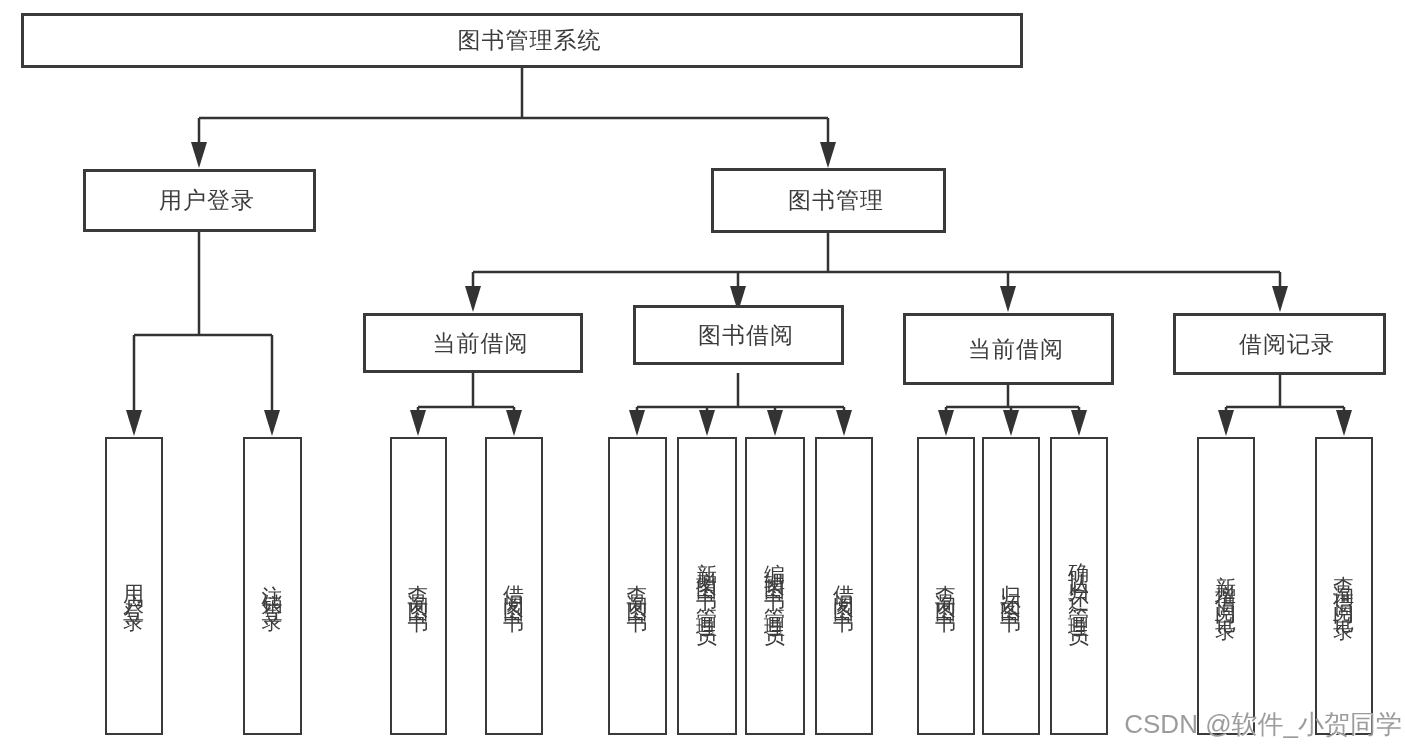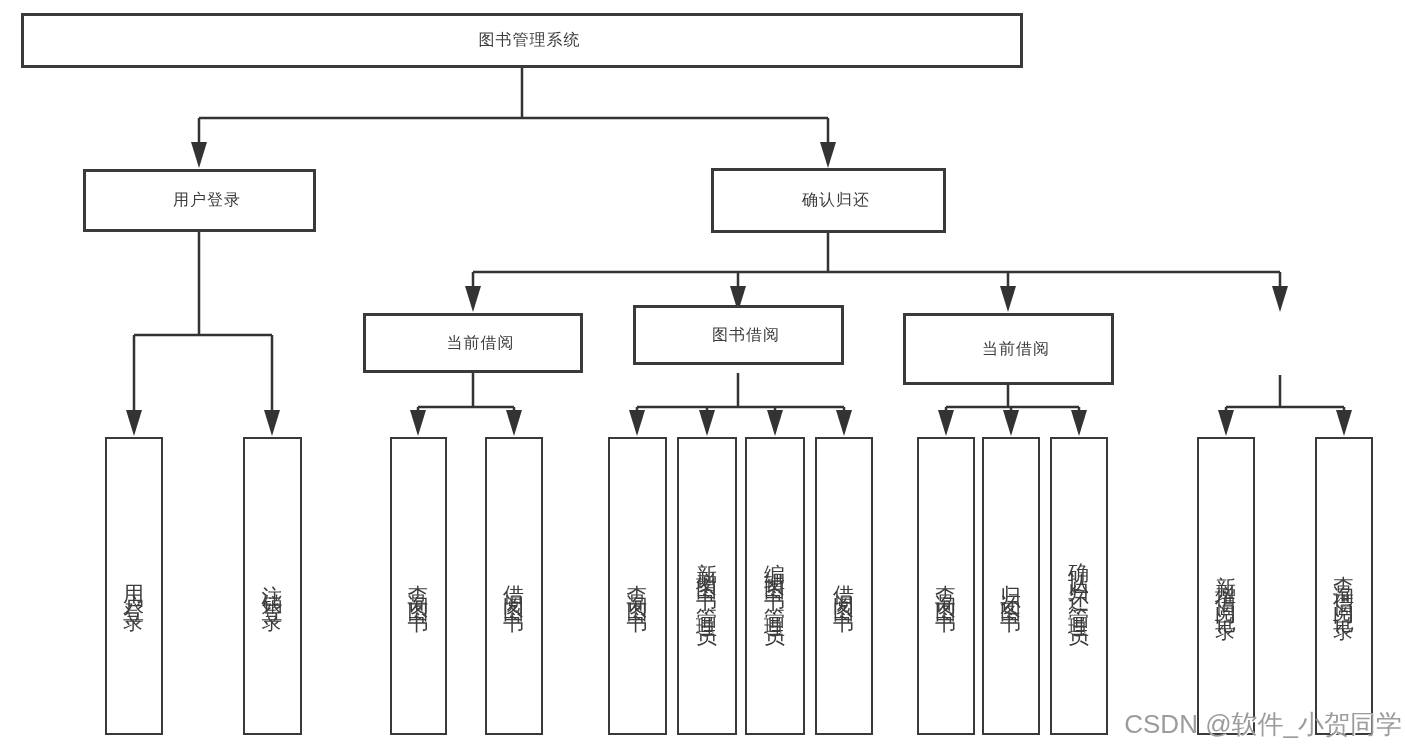--- a/index.html
+++ b/index.html
@@ -13,21 +13,21 @@
   .wires{position:absolute;left:0;top:0;width:1405px;height:747px;pointer-events:none;}
   .node{
     position:absolute;
     display:flex;align-items:center;justify-content:center;
     background:#ffffff;
     border:3px solid #3a3a3a;
     box-sizing:border-box;
     color:#3c3c3c;
     text-align:center;
   }
-  .h{font-size:16px;letter-spacing:1px;padding-left:15px;}
+  .h{font-size:23px;letter-spacing:1px;padding-left:15px;}
   .v{
     writing-mode:vertical-rl;
     text-orientation:mixed;
     font-size:21px;
     letter-spacing:9px;
     border-width:2.5px;
     line-height:1;
   }
   .watermark{
     position:absolute;
@@ -77,31 +77,34 @@
   </svg>
 
   <div class="node h" style="left:21px;top:13px;width:1002px;height:55px;">
     <span>图书管理系统</span>
   </div>
 
   <div class="node h" style="left:83px;top:169px;width:233px;height:63px;">
     <span>用户登录</span>
   </div>
   <div class="node h" style="left:711px;top:168px;width:235px;height:65px;">
-    <span>确认归还</span>
+    <span>图书管理</span>
   </div>
 
   <div class="node h" style="left:363px;top:313px;width:220px;height:60px;">
     <span>当前借阅</span>
   </div>
   <div class="node h" style="left:633px;top:305px;width:211px;height:60px;">
     <span>图书借阅</span>
   </div>
   <div class="node h" style="left:903px;top:313px;width:211px;height:72px;">
     <span>当前借阅</span>
+  </div>
+  <div class="node h" style="left:1173px;top:313px;width:213px;height:62px;">
+    <span>借阅记录</span>
   </div>
 
   <div class="node v" style="left:105px;top:437px;width:58px;height:298px;">
     <span>用户登录</span>
   </div>
   <div class="node v" style="left:243px;top:437px;width:59px;height:298px;">
     <span>注销登录</span>
   </div>
 
   <div class="node v" style="left:390px;top:437px;width:57px;height:298px;">

